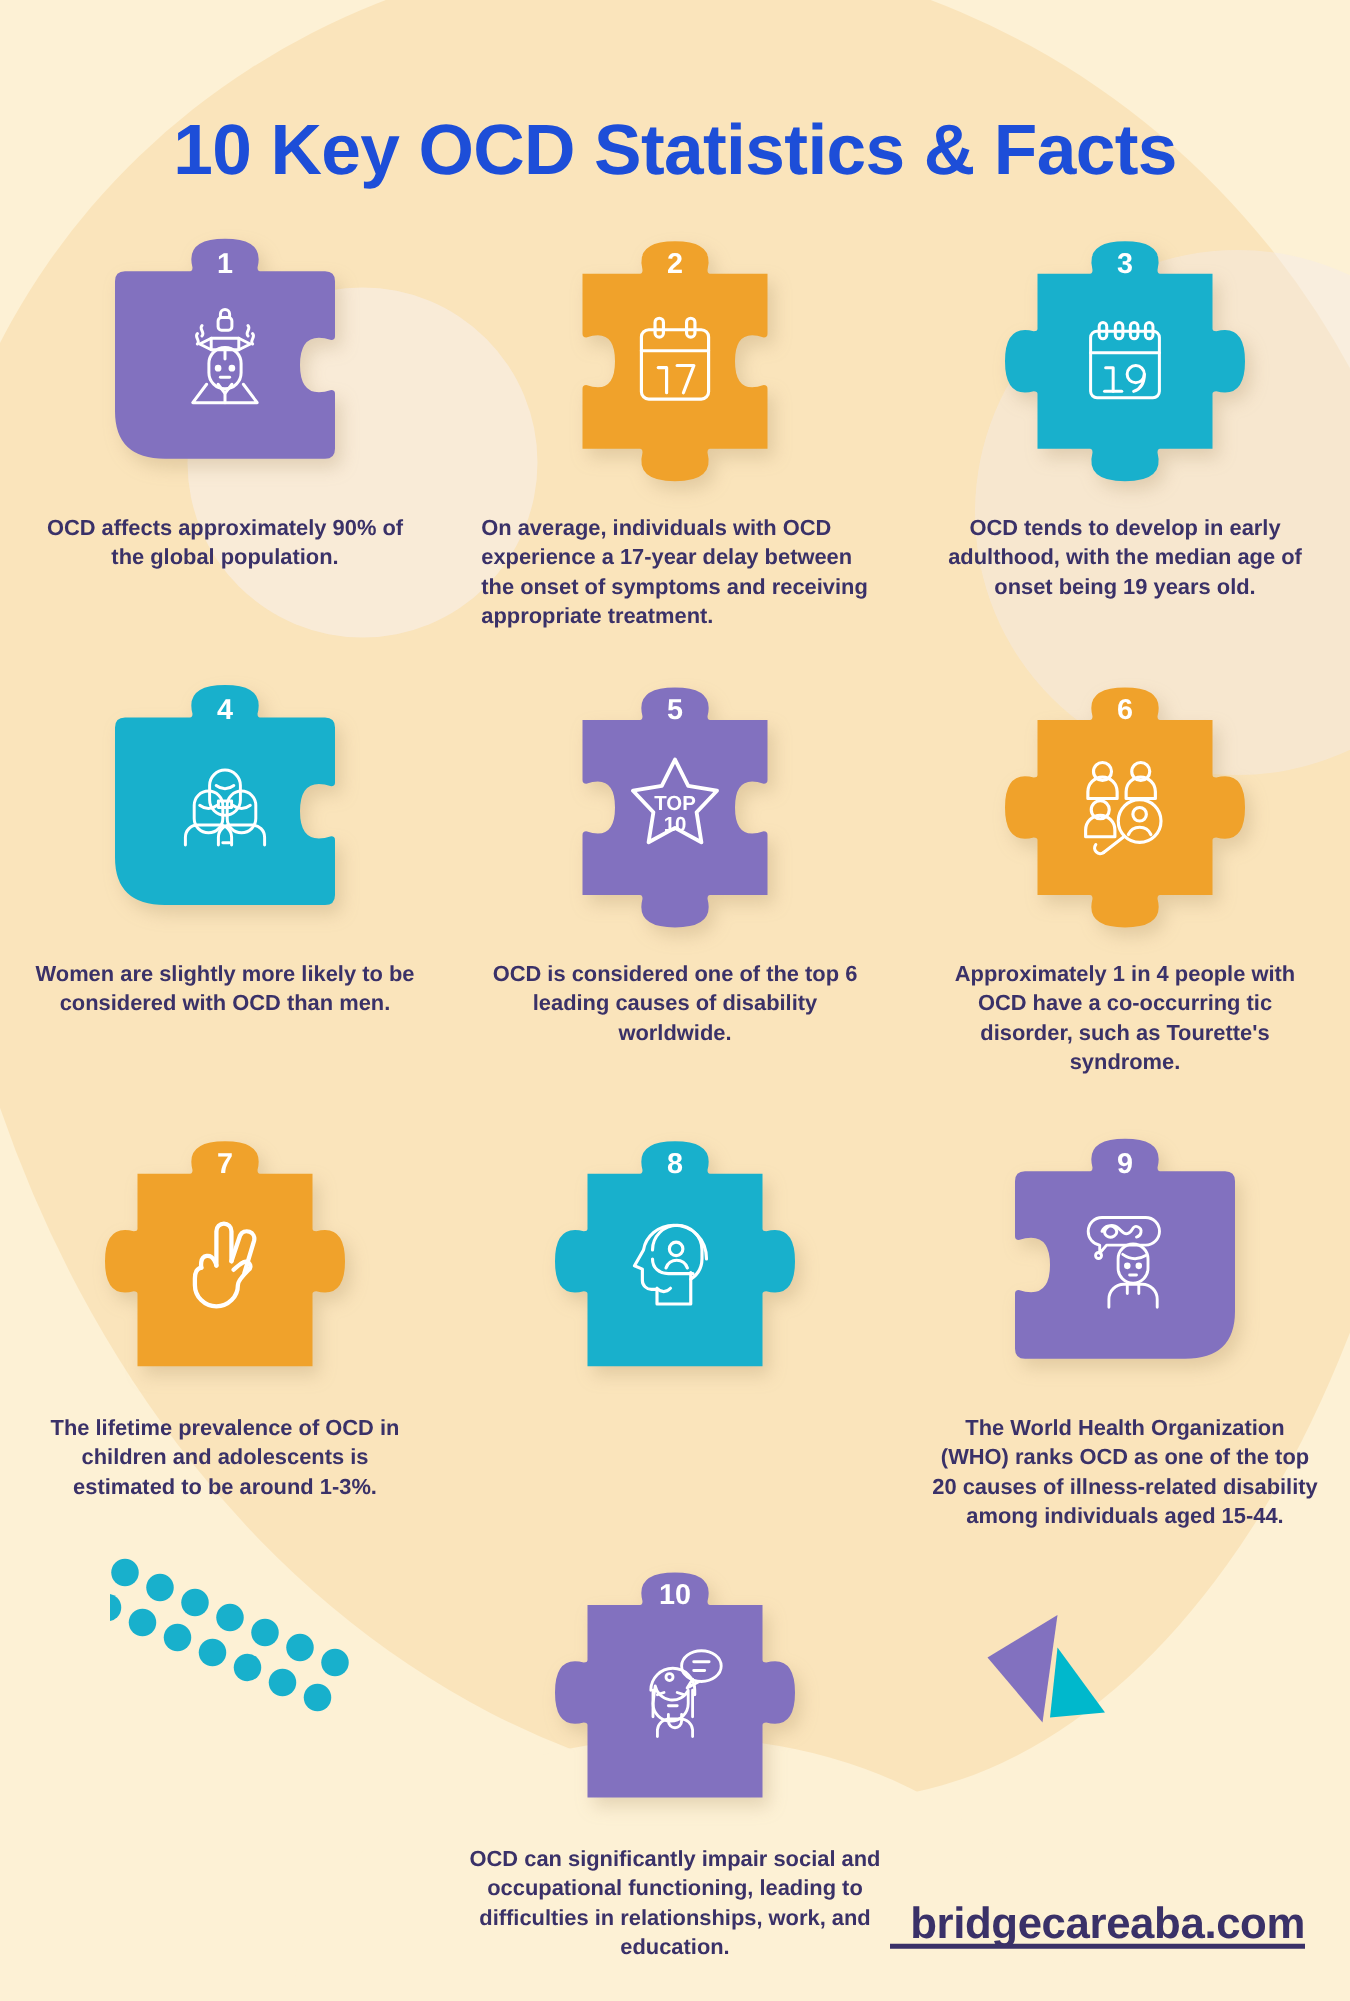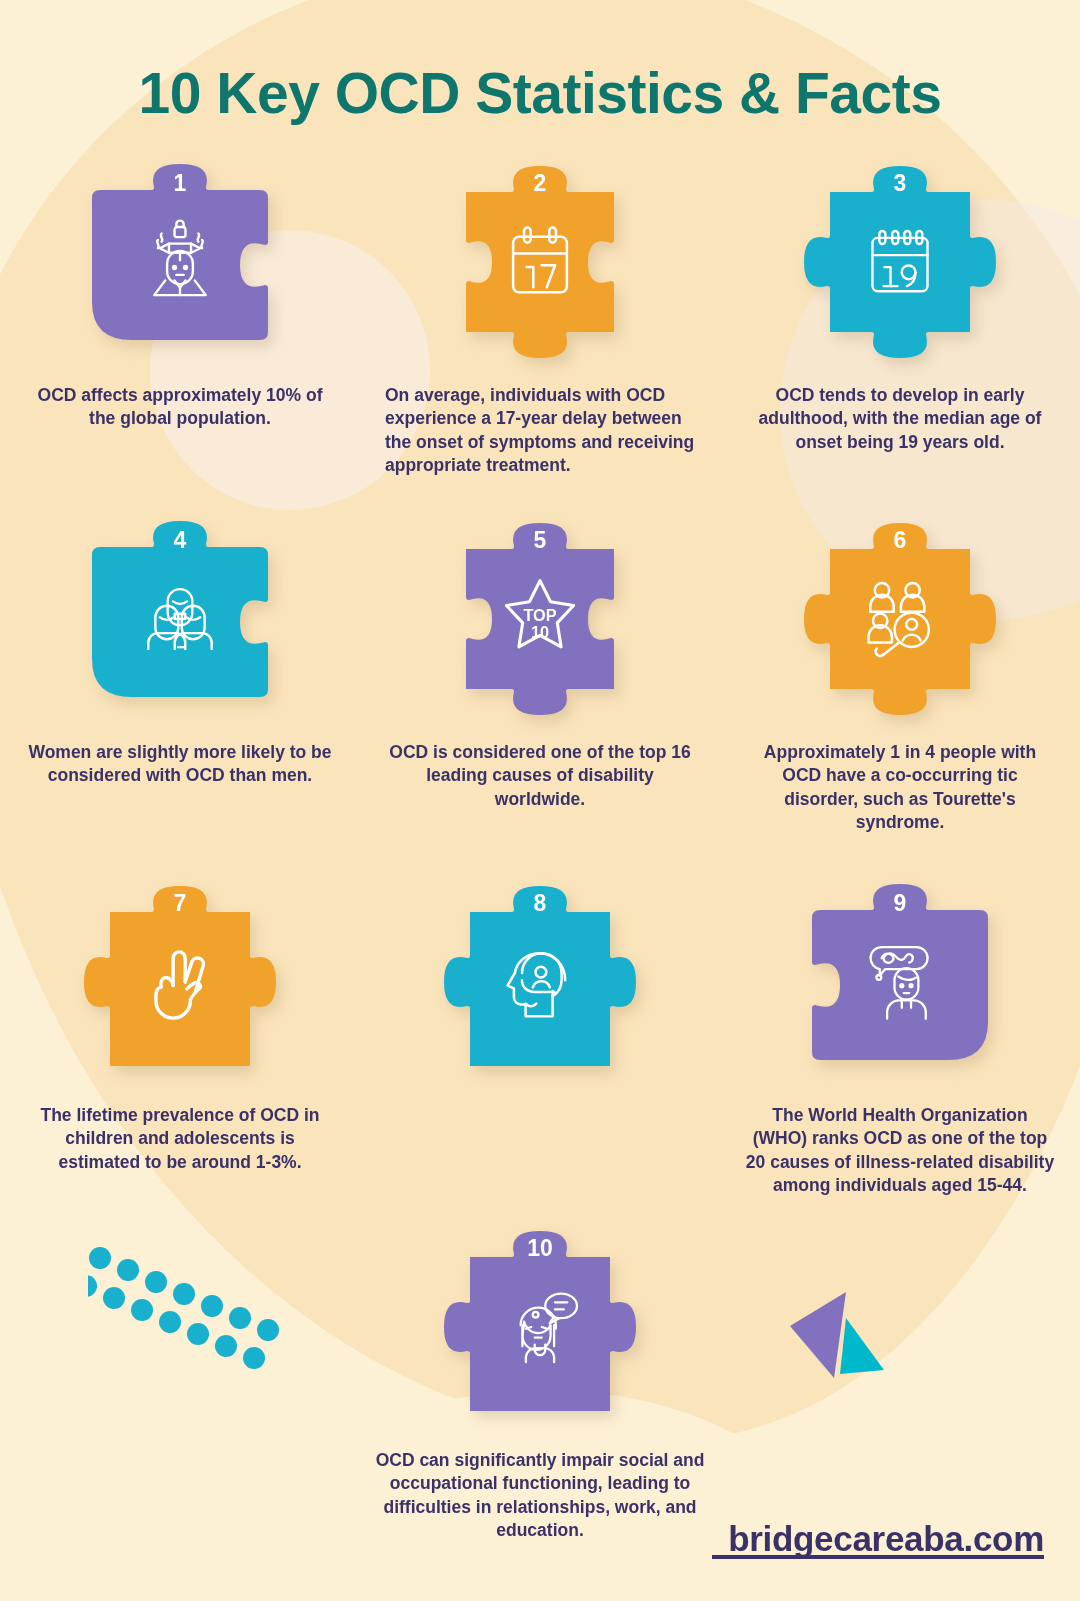--- a/index.html
+++ b/index.html
@@ -25,23 +25,23 @@
     background:#fdf1d5;border-radius:50%;z-index:1;
   }
   .bg-blob-corner{
     position:absolute;right:-120px;top:200px;width:420px;height:420px;
     background:#f3ece8;opacity:.45;border-radius:50%;z-index:1;
   }
   .page{position:relative;z-index:5;width:1080px;height:1601px;}
 
   
   .title{
-    text-align:center;color:#0f766e;
+    text-align:center;color:#1d4ed8;
     font-size:57px;font-weight:bold;letter-spacing:-.5px;
-    padding-top:60px;margin:0;
+    padding-top:87px;margin:0;
   }
 
   
   .row{display:flex;width:1080px;}
   .cell{width:360px;box-sizing:border-box;display:flex;flex-direction:column;align-items:center;}
 
   
   .piece-wrap{position:relative;width:200px;height:200px;margin:0 auto;}
   .piece-svg{display:block;overflow:visible;filter:drop-shadow(5px 7px 7px rgba(160,130,90,.26));}
   .piece-num{
@@ -108,21 +108,21 @@
             <circle cx="44" cy="56" r="1.6" fill="#fff"></circle>
             <circle cx="56" cy="56" r="1.6" fill="#fff"></circle>
             <path d="M46 64h8"></path>
             <path d="M26 26c-3 3 3 6 0 9M30 19c-3 3 3 6 0 9M74 26c3 3-3 6 0 9M70 19c3 3-3 6 0 9"></path>
             <path d="M34 70L22 86h56L66 70"></path>
             <path d="M44 70l6 8 6-8"></path>
             <path d="M50 78v8"></path>
           </svg>
         </div>
       </div>
-      <div class="cap">OCD affects approximately 10% of the global population.</div>
+      <div class="cap">OCD affects approximately 90% of the global population.</div>
     </div>
 
     <div class="cell">
       <div class="piece-wrap">
         <svg class="piece-svg" width="200" height="200" viewBox="0 0 200 200">
           <path fill="#f0a22b" d="M26 30 L72 30 Q74 30 74 27 Q68 4 100 4 Q132 4 126 27 Q126 30 128 30 L174 30 L174 78 Q174 81 171 81 Q148 73 148 100 Q148 127 171 119 Q174 119 174 122 L174 170 L128 170 Q126 170 126 173 Q132 196 100 196 Q68 196 74 173 Q74 170 72 170 L26 170 L26 122 Q26 119 29 119 Q52 127 52 100 Q52 73 29 81 Q26 81 26 78 Z"></path>
         </svg>
         <div class="piece-num">2</div>
         <div class="piece-icon">
           <svg width="84" height="84" viewBox="0 0 100 100" fill="none" stroke="#fff" stroke-width="3" stroke-linecap="round" stroke-linejoin="round">
@@ -196,21 +196,21 @@
         </svg>
         <div class="piece-num">5</div>
         <div class="piece-icon">
           <svg width="96" height="96" viewBox="0 0 100 100" fill="none" stroke="#fff" stroke-width="3.2" stroke-linecap="round" stroke-linejoin="round">
             <path d="M50 10l11 22 24 4-17 18 4 25-22-12-22 12 4-25L15 36l24-4z"></path>
             <text x="50" y="52" font-family="Liberation Sans, sans-serif" font-size="17" font-weight="bold" fill="#fff" stroke="none" text-anchor="middle">TOP</text>
             <text x="50" y="70" font-family="Liberation Sans, sans-serif" font-size="17" font-weight="bold" fill="#fff" stroke="none" text-anchor="middle">10</text>
           </svg>
         </div>
       </div>
-      <div class="cap">OCD is considered one of the top 16 leading causes of disability worldwide.</div>
+      <div class="cap">OCD is considered one of the top 6 leading causes of disability worldwide.</div>
     </div>
 
     <div class="cell">
       <div class="piece-wrap">
         <svg class="piece-svg" width="200" height="200" viewBox="0 0 200 200">
           <path fill="#f0a22b" d="M30 30 L72 30 Q74 30 74 27 Q68 4 100 4 Q132 4 126 27 Q126 30 128 30 L170 30 L170 74 Q170 76 173 76 Q196 70 196 100 Q196 130 173 124 Q170 124 170 126 L170 170 L128 170 Q126 170 126 173 Q132 196 100 196 Q68 196 74 173 Q74 170 72 170 L30 170 L30 126 Q30 124 27 124 Q4 130 4 100 Q4 70 27 76 Q30 76 30 74 Z"></path>
         </svg>
         <div class="piece-num">6</div>
         <div class="piece-icon">
           <svg width="90" height="90" viewBox="0 0 100 100" fill="none" stroke="#fff" stroke-width="2.8" stroke-linecap="round" stroke-linejoin="round">

